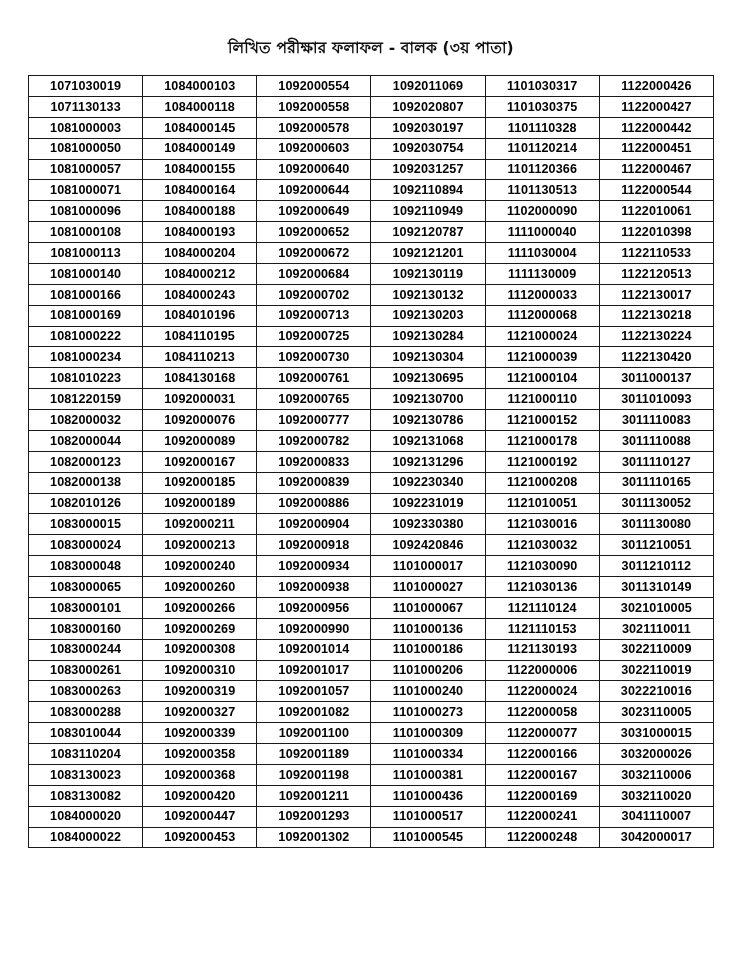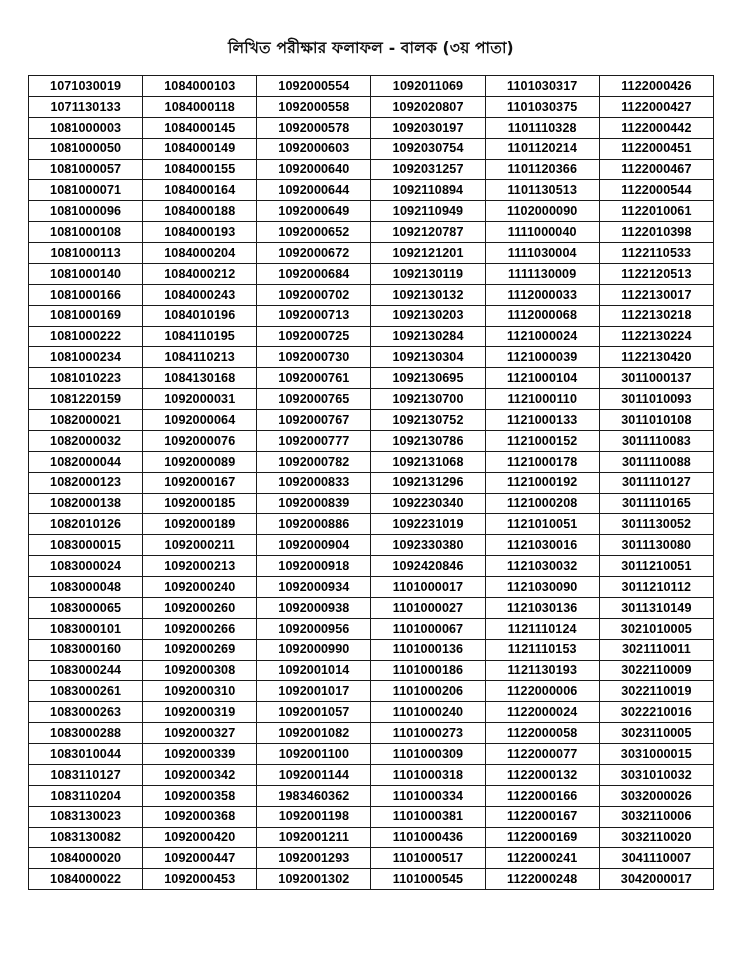--- a/index.html
+++ b/index.html
@@ -188,28 +188,20 @@
           </tr>
           <tr>
             <td>1081220159</td>
             <td>1092000031</td>
             <td>1092000765</td>
             <td>1092130700</td>
             <td>1121000110</td>
             <td>3011010093</td>
           </tr>
           <tr>
-            <td>1082000021</td>
-            <td>1092000064</td>
-            <td>1092000767</td>
-            <td>1092130752</td>
-            <td>1121000133</td>
-            <td>3011010108</td>
-          </tr>
-          <tr>
             <td>1082000032</td>
             <td>1092000076</td>
             <td>1092000777</td>
             <td>1092130786</td>
             <td>1121000152</td>
             <td>3011110083</td>
           </tr>
           <tr>
             <td>1082000044</td>
             <td>1092000089</td>
@@ -324,31 +316,23 @@
           </tr>
           <tr>
             <td>1083010044</td>
             <td>1092000339</td>
             <td>1092001100</td>
             <td>1101000309</td>
             <td>1122000077</td>
             <td>3031000015</td>
           </tr>
           <tr>
-            <td>1083110127</td>
-            <td>1092000342</td>
-            <td>1092001144</td>
-            <td>1101000318</td>
-            <td>1122000132</td>
-            <td>3031010032</td>
-          </tr>
-          <tr>
             <td>1083110204</td>
             <td>1092000358</td>
-            <td>1983460362</td>
+            <td>1092001189</td>
             <td>1101000334</td>
             <td>1122000166</td>
             <td>3032000026</td>
           </tr>
           <tr>
             <td>1083130023</td>
             <td>1092000368</td>
             <td>1092001198</td>
             <td>1101000381</td>
             <td>1122000167</td>

